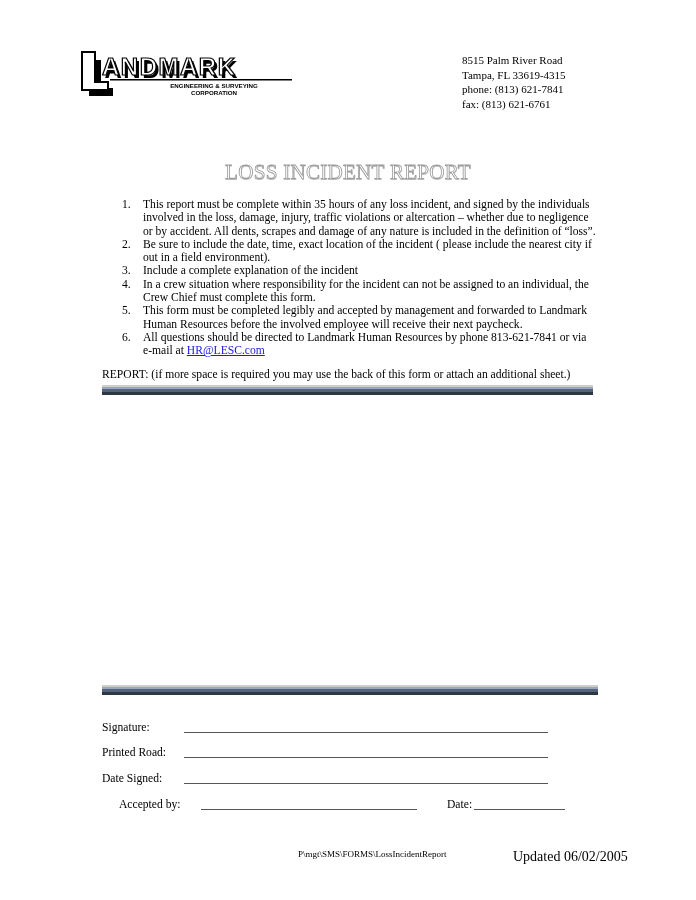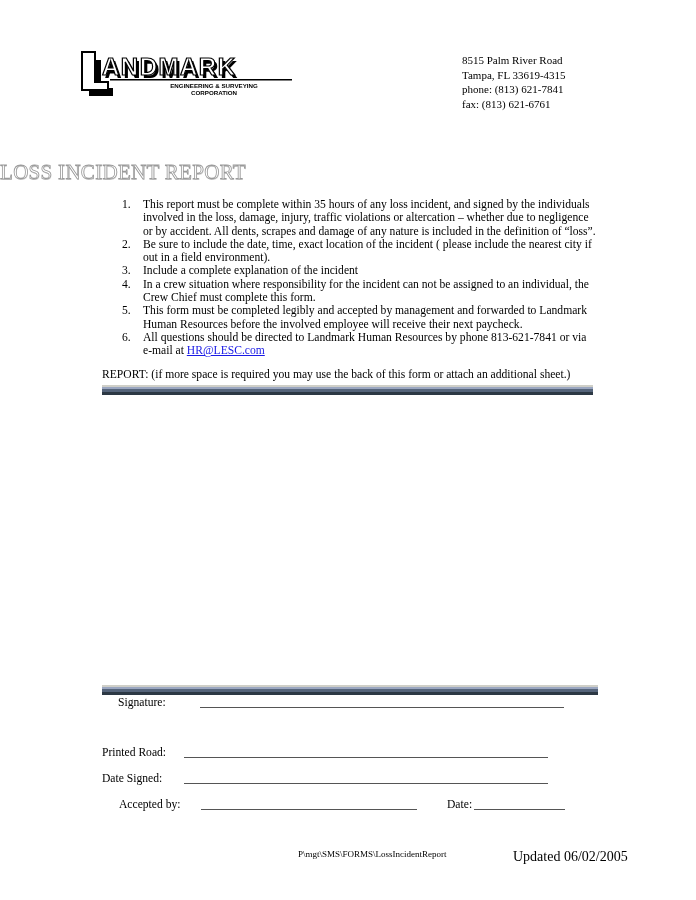--- a/index.html
+++ b/index.html
@@ -8,21 +8,21 @@
       font-family: "Liberation Serif", serif; color: #000;
     }
     .abs { position: absolute; }
     
     #logo { left: 80px; top: 50px; width: 215px; height: 52px; }
     
     #address { left: 462px; top: 53px; font-size: 11px; line-height: 14.5px; }
     #address div { white-space: nowrap; }
     
     #title {
-      left: 0; width: 696px; top: 160px; text-align: left;
+      left: 0; width: 696px; top: 160px; text-align: center;
       font-size: 21px; letter-spacing: 0.3px;
       color: #ffffff;
       -webkit-text-stroke: 0.8px #9a9a9a;
       text-shadow: 0.5px 0.5px 0 #d8d8d8;
       font-family: "Liberation Serif", serif;
     }
     
     #instructions {
       left: 122px; top: 198px; width: 476px; margin: 0; padding: 0; list-style: none;
       font-size: 11.6px; line-height: 13.3px;
@@ -36,21 +36,21 @@
     .bar .b1 { height: 2px; background: #cfcfc8; }
     .bar .b2 { height: 2px; background: #9aa6c0; }
     .bar .b3 { height: 3px; background: #55647a; }
     .bar .b4 { height: 3px; background: #2c3844; }
     #bar-top { left: 102px; top: 385px; width: 491px; }
     #bar-bottom { left: 102px; top: 685px; width: 496px; }
     
     .sig-row { left: 102px; width: 450px; height: 16px; font-size: 11.6px; }
     .sig-row .label { position: absolute; left: 0; top: 0; white-space: nowrap; }
     .sig-row .line { position: absolute; left: 82px; top: 11px; height: 0; border-bottom: 1px solid #555; }
-    #row-signature { top: 696px; margin-left: 16px; }
+    #row-signature { top: 721px; }
     #row-printed { top: 746px; }
     #row-datesigned { top: 772px; }
     #row-accepted { top: 798px; margin-left: 17px; }
     #row-signature .line, #row-printed .line, #row-datesigned .line { width: 364px; }
     #row-accepted .line.acc { width: 216px; }
     #row-accepted .date-label { position: absolute; left: 328px; top: 0; }
     #row-accepted .line.date { left: 355px; width: 91px; }
     
     #footer-path { left: 298px; top: 849px; font-size: 9px; white-space: nowrap; }
     #footer-updated { left: 513px; top: 849px; font-size: 14px; white-space: nowrap; }

